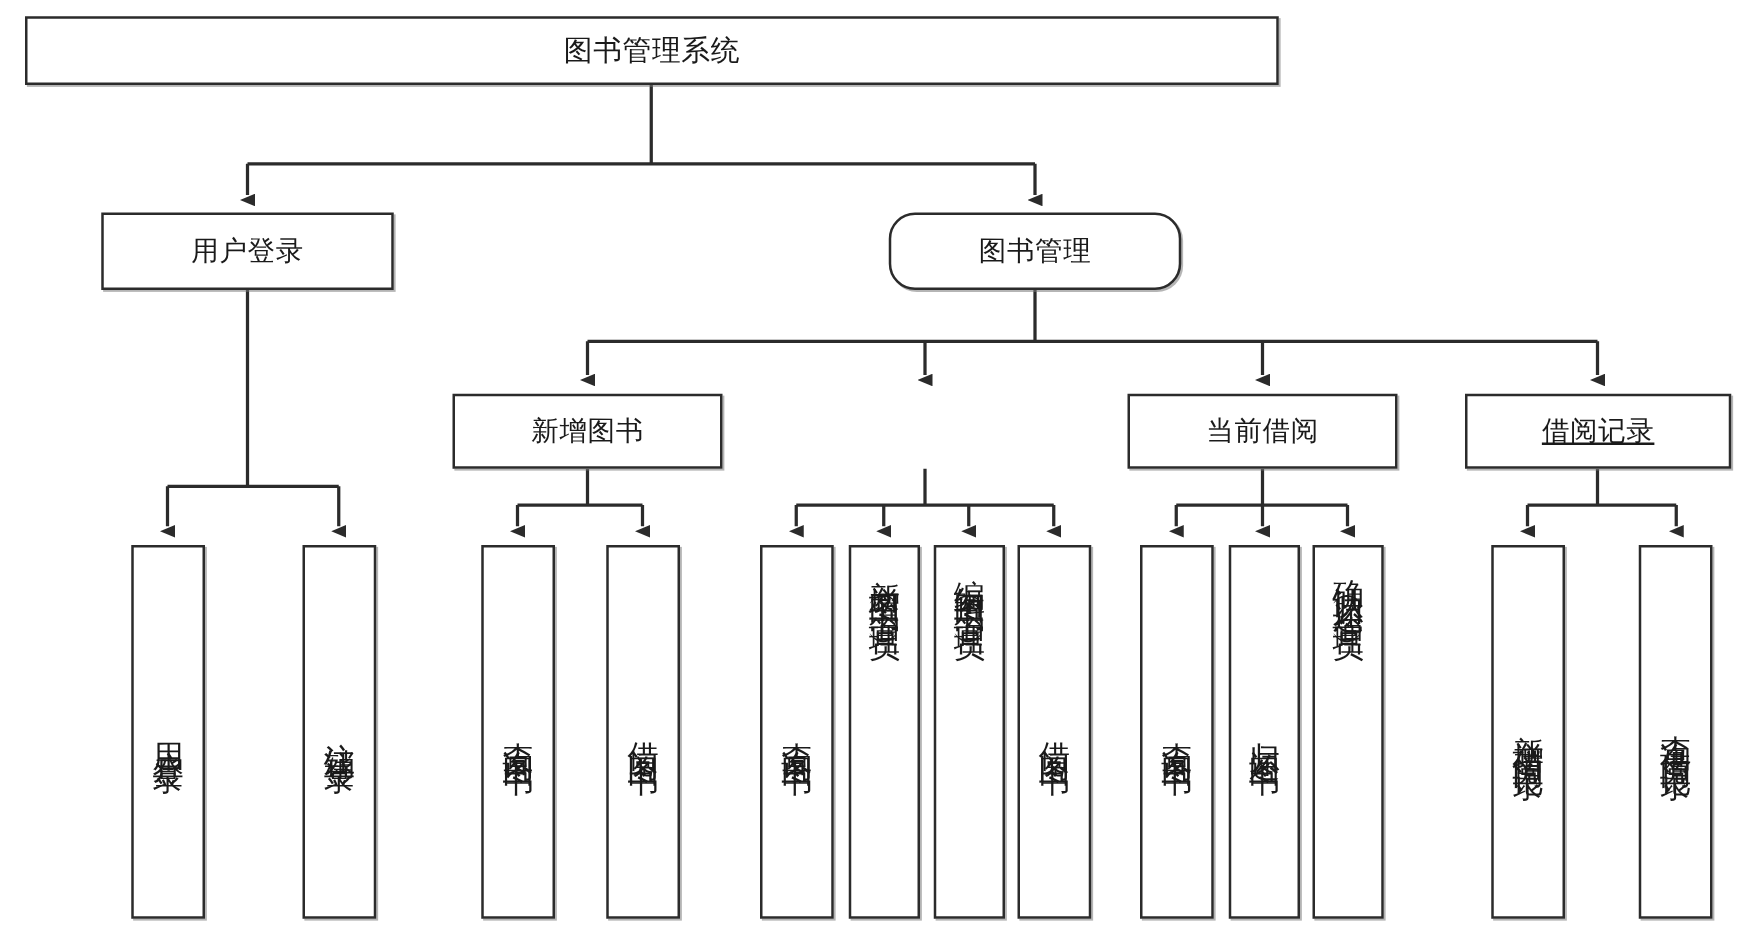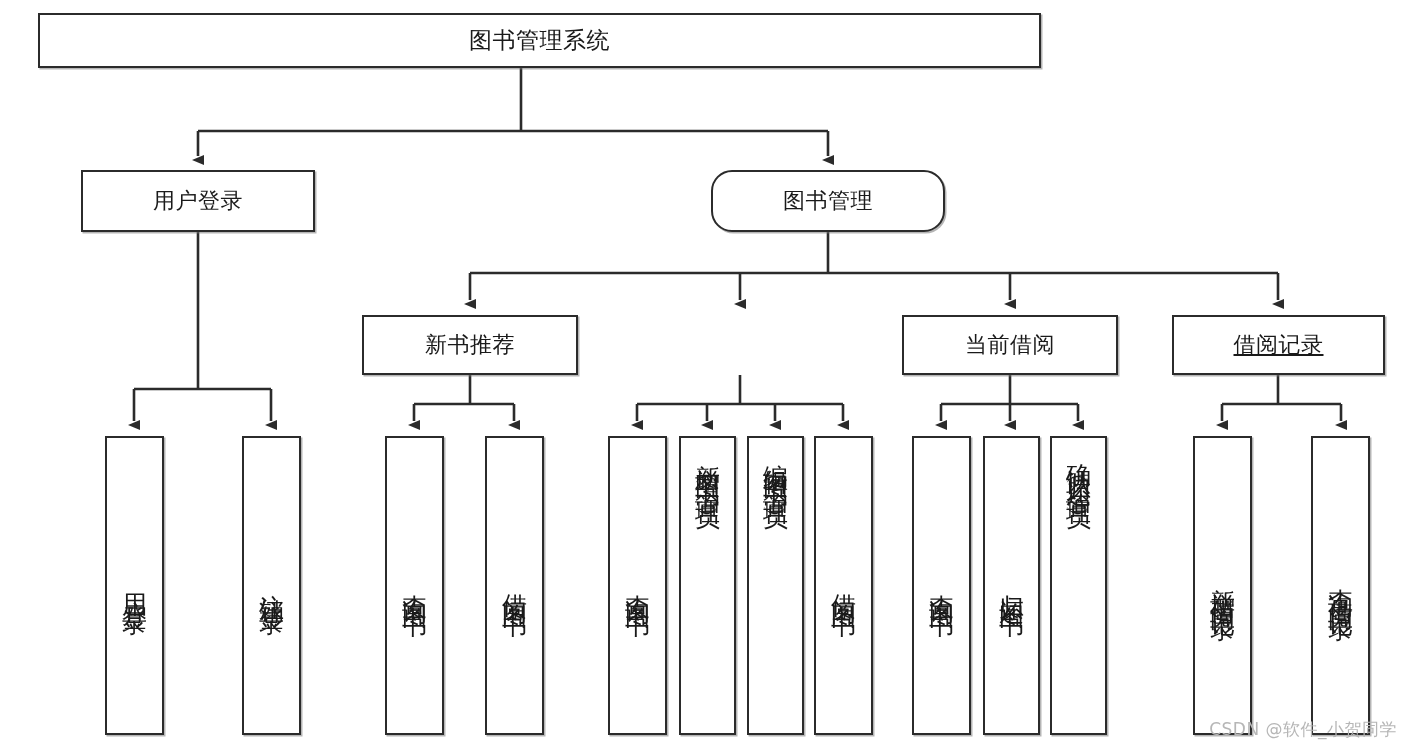--- a/index.html
+++ b/index.html
@@ -123,34 +123,34 @@
       <path d="M1010,404 L1010,421" marker-end="url(#arrow)"></path>
       <path d="M1078,404 L1078,421" marker-end="url(#arrow)"></path>
 
       <path d="M1278,375 L1278,404"></path>
       <path d="M1222,404 L1341,404"></path>
       <path d="M1222,404 L1222,421" marker-end="url(#arrow)"></path>
       <path d="M1341,404 L1341,421" marker-end="url(#arrow)"></path>
     </g>
   </svg>
 
-  <div class="node node-h node-root" style="left:20px; top:13px; width:1003px; height:55px;margin-left:18px;">
+  <div class="node node-h node-root" style="left:20px; top:13px; width:1003px; height:55px;">
     <span>图书管理系统</span>
   </div>
 
   <div class="node node-h" style="left:81px; top:170px; width:234px; height:62px;">
     <span>用户登录</span>
   </div>
 
   <div class="node node-h" style="left:711px; top:170px; width:234px; height:62px;border-radius:21px;">
     <span>图书管理</span>
   </div>
 
   <div class="node node-h" style="left:362px; top:315px; width:216px; height:60px;">
-    <span>新书推荐</span>
+    <span>新增图书</span>
   </div>
 
 
   <div class="node node-h" style="left:902px; top:315px; width:216px; height:60px;">
     <span>当前借阅</span>
   </div>
 
   <div class="node node-h" style="left:1172px; top:315px; width:213px; height:60px;text-decoration:underline;">
     <span>借阅记录</span>
   </div>
@@ -192,15 +192,14 @@
     <span class="vtext">确认归还（管理员）</span>
   </div>
 
   <div class="node node-v vcenter" style="left:1193px; top:436px; width:59px; height:299px;">
     <span class="vtext">新增借阅记录</span>
   </div>
   <div class="node node-v vcenter" style="left:1311px; top:436px; width:59px; height:299px;">
     <span class="vtext">查询借阅记录</span>
   </div>
 
-  <div class="watermark">CSDN @软件_小贺同学</div>
 
 </div>
 
 </body></html>

